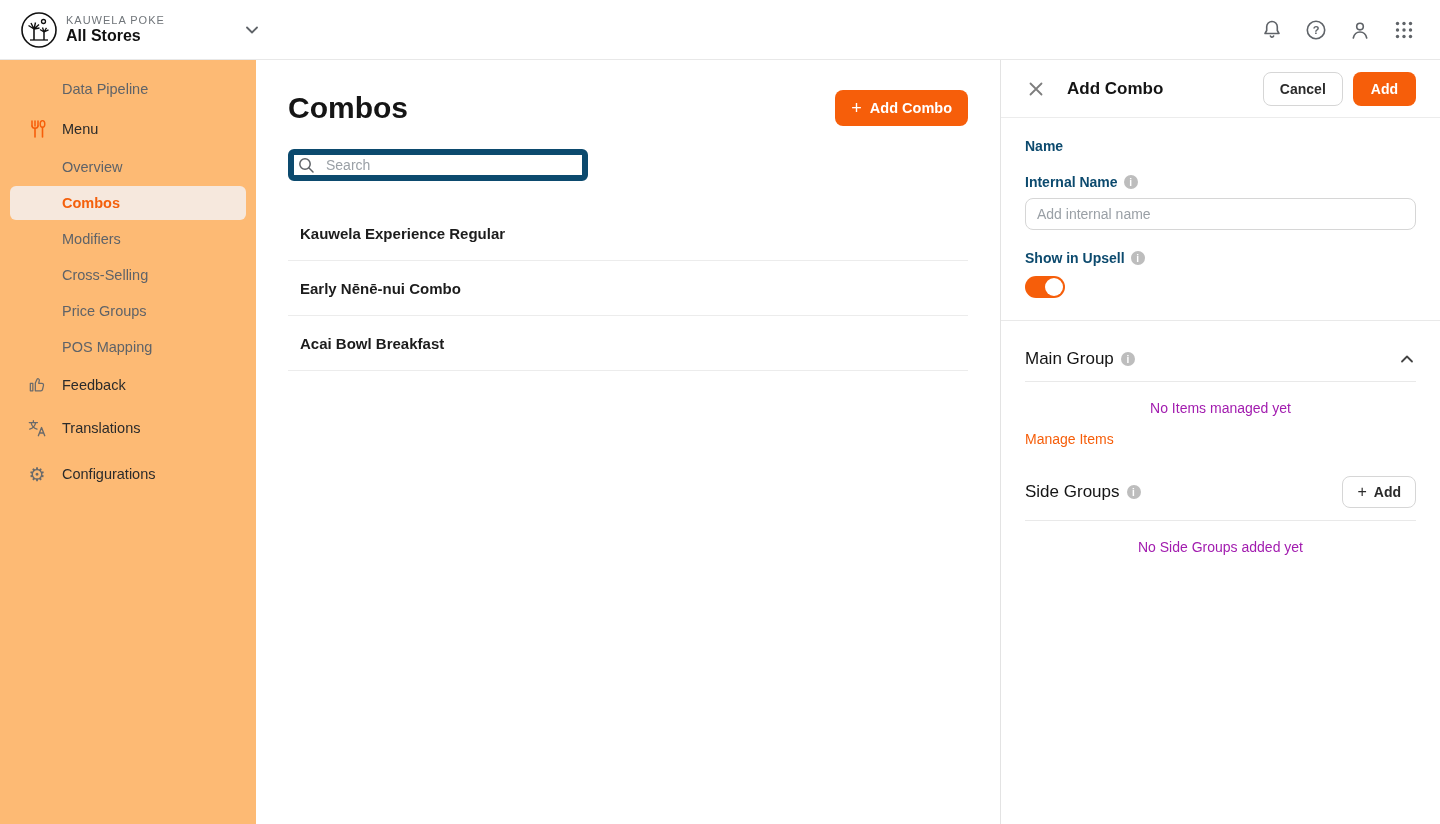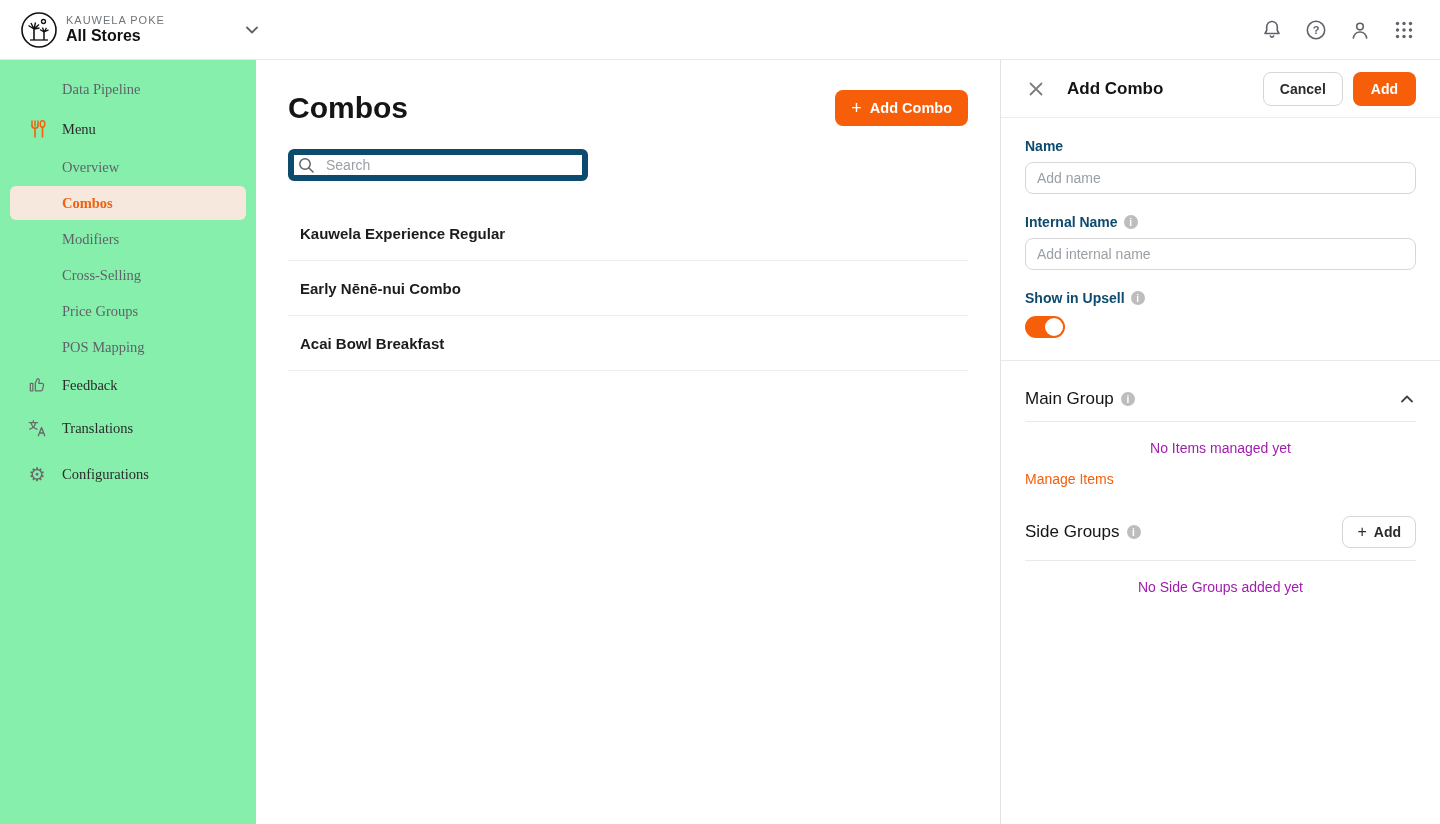--- a/index.html
+++ b/index.html
@@ -16,21 +16,21 @@
   .store-name { font-size:16px; font-weight:700; color:#111; margin-top:1px; }
   .brand-chevron { margin-left:78px; display:flex; align-items:center; }
   .topbar-icons { display:flex; align-items:center; gap:16px; }
   .icon-btn { width:28px; height:28px; display:flex; align-items:center; justify-content:center;
     cursor:pointer; background:none; border:none; }
 
   
   .app-body { display:flex; height:764px; }
 
   
-  .sidebar { width:256px; background:#86efac; padding-top:10px; flex:0 0 auto;font-family:Liberation Serif, serif; }
+  .sidebar { width:256px; background:#fdba74; padding-top:10px; flex:0 0 auto; }
   .side-item { position:relative; height:38px; display:flex; align-items:center;
     margin:0 10px 2px 10px; padding-left:52px; border-radius:6px; font-size:14.5px;
     color:#5f6368; cursor:pointer; }
   .side-item .side-icon { position:absolute; left:16px; top:50%; transform:translateY(-50%);
     width:22px; height:22px; display:flex; align-items:center; justify-content:center; }
   .side-item.dark { color:#2b2b2b; }
   .side-item.sub { height:34px; }
   .side-item.active { background:#f6e8dd; color:#f4600c; font-weight:700; }
   .side-item.spaced { height:44px; }
   .gear-glyph { font-size:19px; color:#6a6a6a; line-height:1; }
@@ -260,21 +260,20 @@
       </span>
       <div class="panel-title">Add Combo</div>
       <button class="btn-outline">Cancel</button>
       <button class="btn-add">Add</button>
     </div>
     <div class="panel-content">
       <div class="field">
         <div class="field-label">
           <span>Name</span>
         </div>
-        <input class="text-input" type="text" placeholder="Add name" style="">
       </div>
       <div class="field">
         <div class="field-label">
           <span>Internal Name</span>
           <span class="info-dot"></span>
         </div>
         <input class="text-input" type="text" placeholder="Add internal name" style="">
       </div>
       <div>
         <div class="field-label">

